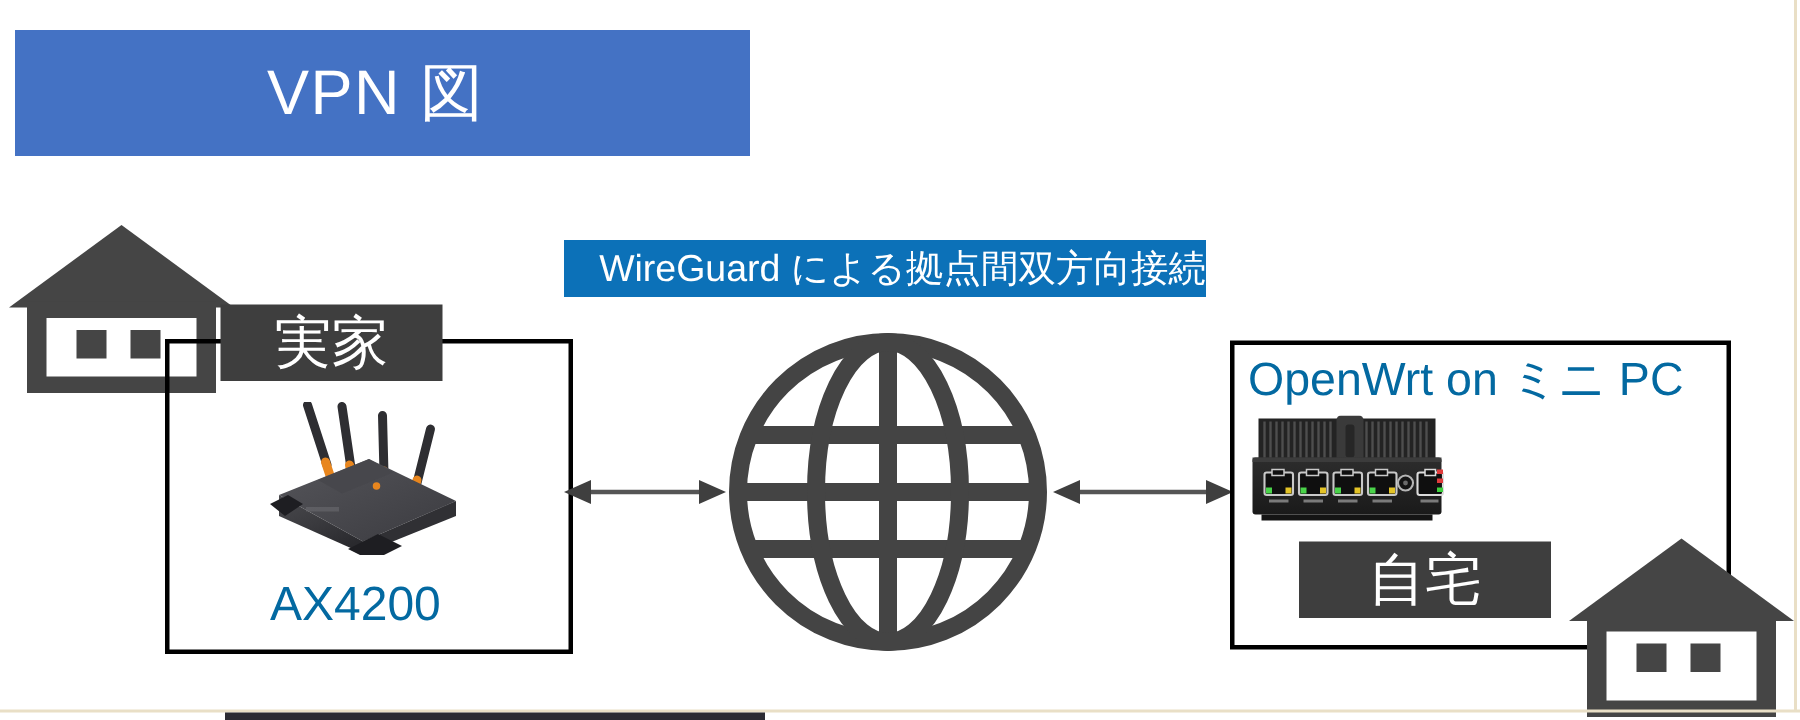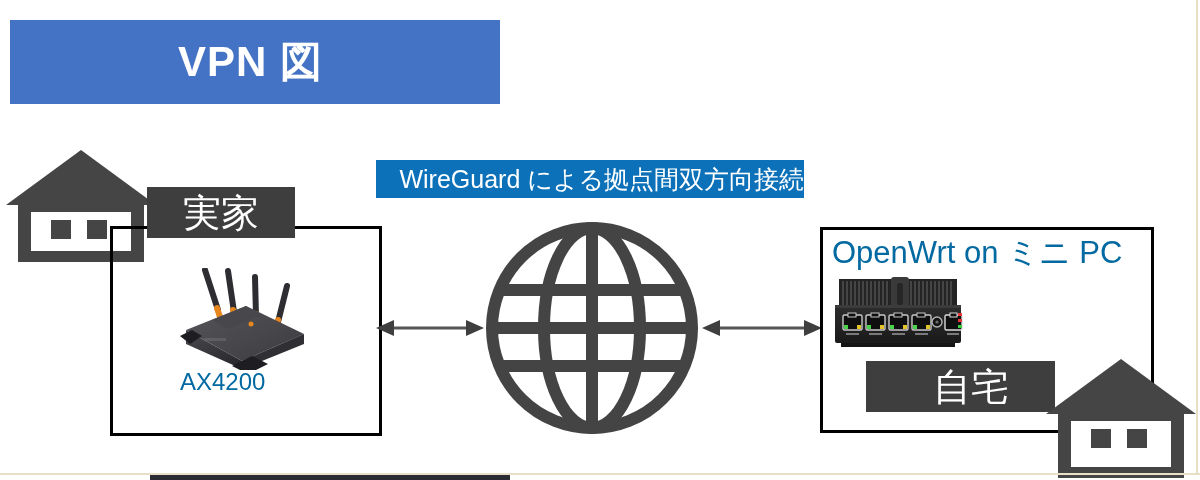--- a/index.html
+++ b/index.html
@@ -30,21 +30,21 @@
     top: 20px;
     width: 490px;
     height: 84px;
     background: #4472C4;
     display: flex;
     align-items: center;
   }
   .title-text {
     color: #ffffff;
     font-size: 42px;
-    font-weight: 700;
+    font-weight: 400;
     letter-spacing: 1px;
     margin-left: 168px;
     line-height: 1;
     white-space: nowrap;
   }
 
   
   .wg-banner {
     position: absolute;
     left: 376px;
@@ -96,33 +96,33 @@
     background: #3E3E3E;
     display: flex;
     align-items: center;
     justify-content: center;
   }
   .chip span {
     color: #ffffff;
     line-height: 1;
     white-space: nowrap;
   }
-  #chip-jikka  { left: 147px; top: 187px; width: 148px; height: 51px; }
+  #chip-jikka  { left: 147px; top: 203px; width: 148px; height: 51px; }
   #chip-jikka span { font-size: 38px; }
-  #chip-jitaku { left: 866px; top: 361px; width: 168px; height: 51px; padding-left: 21px; }
+  #chip-jitaku { left: 866px; top: 361px; width: 168px; height: 51px; }
   #chip-jitaku span { font-size: 38px; }
 
   
   .caption {
     position: absolute;
     color: #0369a1;
     line-height: 1;
     white-space: nowrap;
   }
-  #caption-ax4200 { left: 180px; top: 370px; font-size: 24px; }
+  #caption-ax4200 { left: 180px; top: 386px; font-size: 32px; }
   #caption-openwrt { left: 832px; top: 237px; font-size: 31px; }
 
   
   .device { position: absolute; }
   #router-art { left: 172px; top: 268px; width: 148px; height: 102px; }
   #minipc-art { left: 833px; top: 277px; width: 134px; height: 73px; }
 
   
   #globe { position: absolute; left: 484px; top: 220px; width: 216px; height: 216px; }
 

